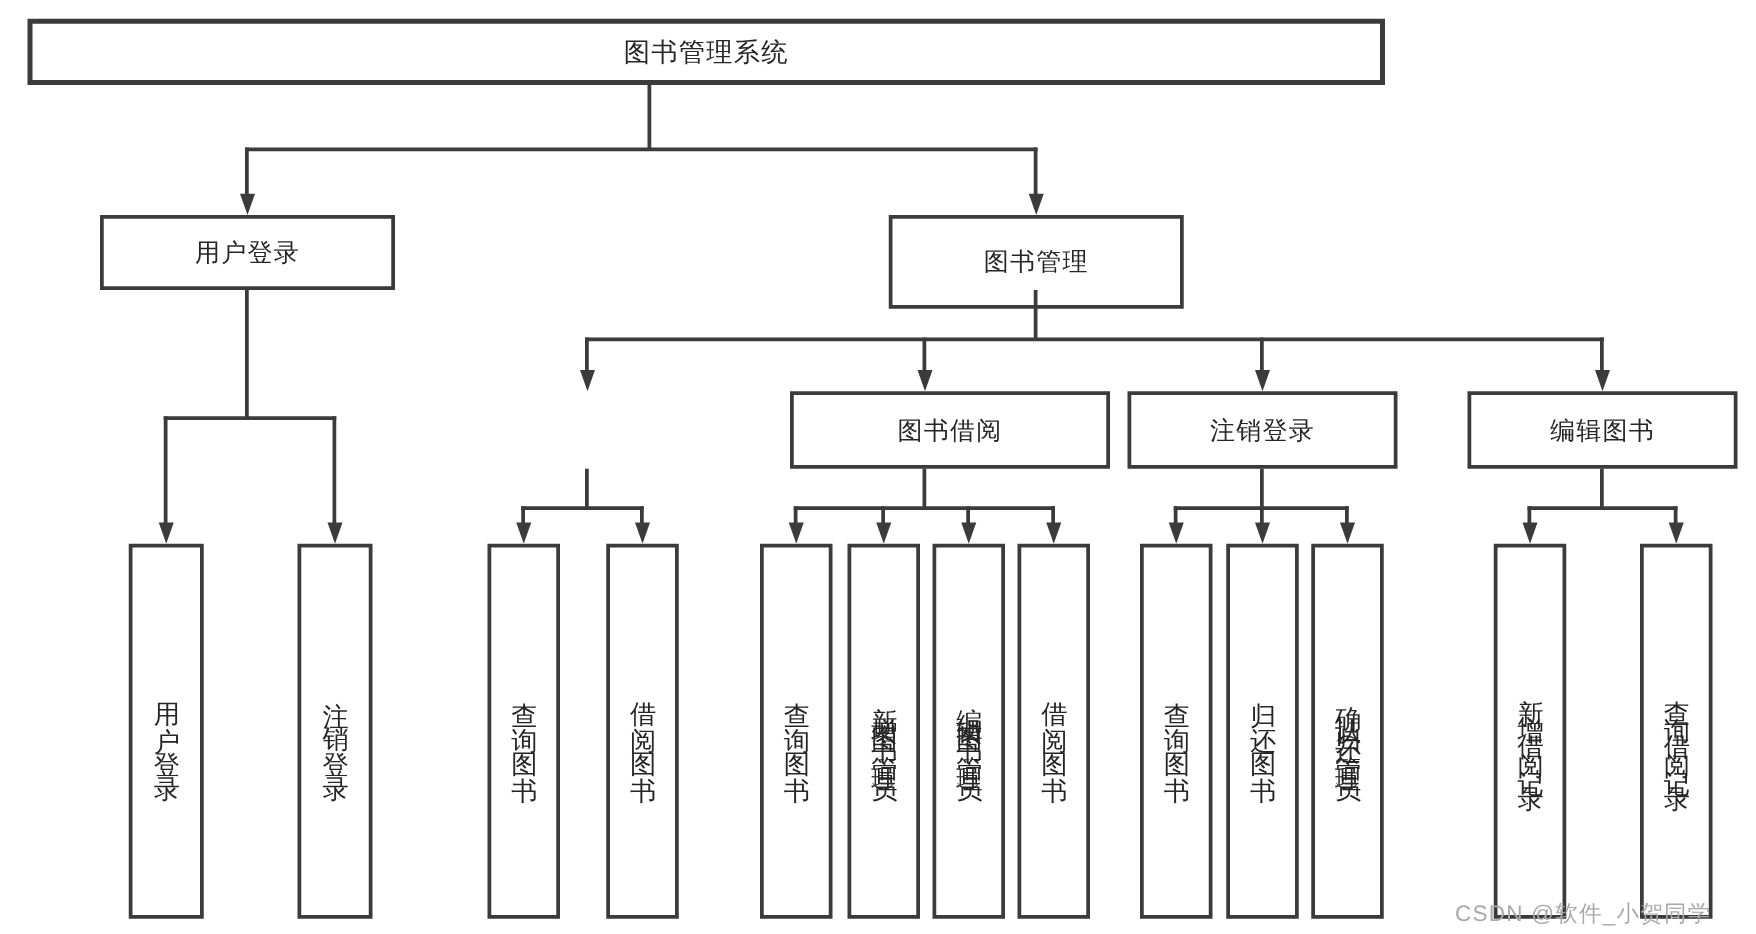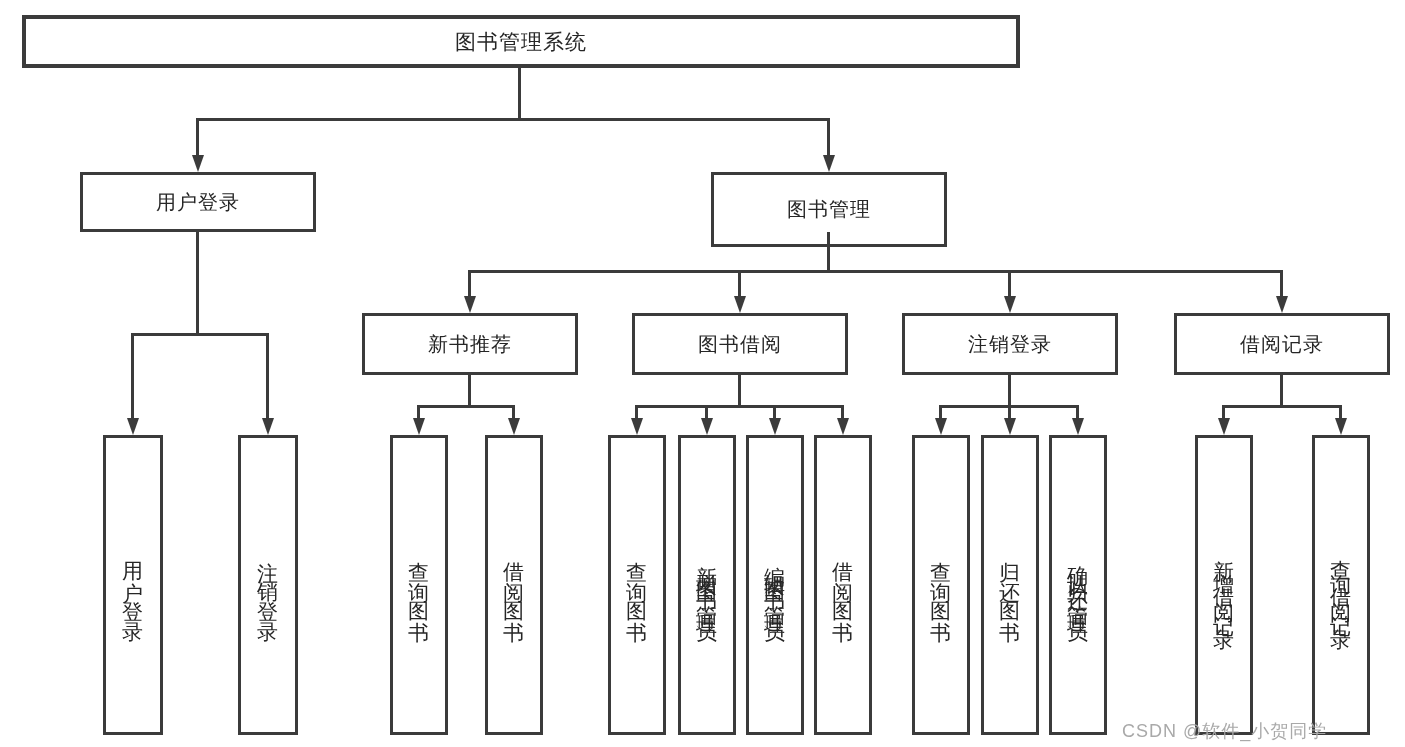--- a/index.html
+++ b/index.html
@@ -22,30 +22,30 @@
   .ls9{letter-spacing:8px;}
   .hl,.vl{position:absolute;background:#3b3b3b;}
   .hl{height:3px;}
   .vl{width:3px;}
   .arr{
     position:absolute;width:0;height:0;
     border-left:6px solid transparent;border-right:6px solid transparent;
     border-top:17px solid #3b3b3b;
   }
   .watermark{
-    position:absolute;left:1122px;top:719px;font-size:18px;color:#a9a9a9;
+    position:absolute;left:1164px;top:719px;font-size:18px;color:#a9a9a9;
     letter-spacing:1px;white-space:nowrap;z-index:5;
   }
 </style>
 </head>
 <body>
 
 <div id="stage">
 
-  <div class="node root" style="left:22px;top:15px;width:998px;height:53px;">图书管理系统</div>
+  <div class="node root" style="left:22px;top:15px;width:1086px;height:53px;">图书管理系统</div>
 
   <div class="vl" style="left:518px;top:68px;height:52px;"></div>
   <div class="hl" style="left:196px;top:118px;width:634px;"></div>
   <div class="vl" style="left:196px;top:118px;height:38px;"></div>
   <div class="arr" style="left:192px;top:155px;"></div>
   <div class="vl" style="left:827px;top:118px;height:38px;"></div>
   <div class="arr" style="left:823px;top:155px;"></div>
 
   <div class="node" style="left:80px;top:172px;width:236px;height:60px;">用户登录</div>
   <div class="node" style="left:711px;top:172px;width:236px;height:75px;">图书管理</div>
@@ -61,24 +61,23 @@
   <div class="hl" style="left:468px;top:270px;width:815px;"></div>
   <div class="vl" style="left:468px;top:270px;height:27px;"></div>
   <div class="arr" style="left:464px;top:296px;"></div>
   <div class="vl" style="left:738px;top:270px;height:27px;"></div>
   <div class="arr" style="left:734px;top:296px;"></div>
   <div class="vl" style="left:1008px;top:270px;height:27px;"></div>
   <div class="arr" style="left:1004px;top:296px;"></div>
   <div class="vl" style="left:1280px;top:270px;height:27px;"></div>
   <div class="arr" style="left:1276px;top:296px;"></div>
 
-  <div class="node" style="left:362px;top:313px;width:216px;height:62px;">新书推荐</div>
-  <div class="node" style="left:632px;top:313px;width:216px;height:62px;">图书借阅</div>
+  <div class="node" style="left:632px;top:313px;width:256px;height:62px;">图书借阅</div>
   <div class="node" style="left:902px;top:313px;width:216px;height:62px;">注销登录</div>
-  <div class="node" style="left:1174px;top:313px;width:216px;height:62px;">借阅记录</div>
+  <div class="node" style="left:1174px;top:313px;width:216px;height:62px;">编辑图书</div>
 
   <div class="vl" style="left:468px;top:375px;height:32px;"></div>
   <div class="hl" style="left:417px;top:405px;width:98px;"></div>
   <div class="vl" style="left:417px;top:405px;height:14px;"></div>
   <div class="arr" style="left:413px;top:418px;"></div>
   <div class="vl" style="left:512px;top:405px;height:14px;"></div>
   <div class="arr" style="left:508px;top:418px;"></div>
 
   <div class="vl" style="left:738px;top:375px;height:32px;"></div>
   <div class="hl" style="left:635px;top:405px;width:209px;"></div>

